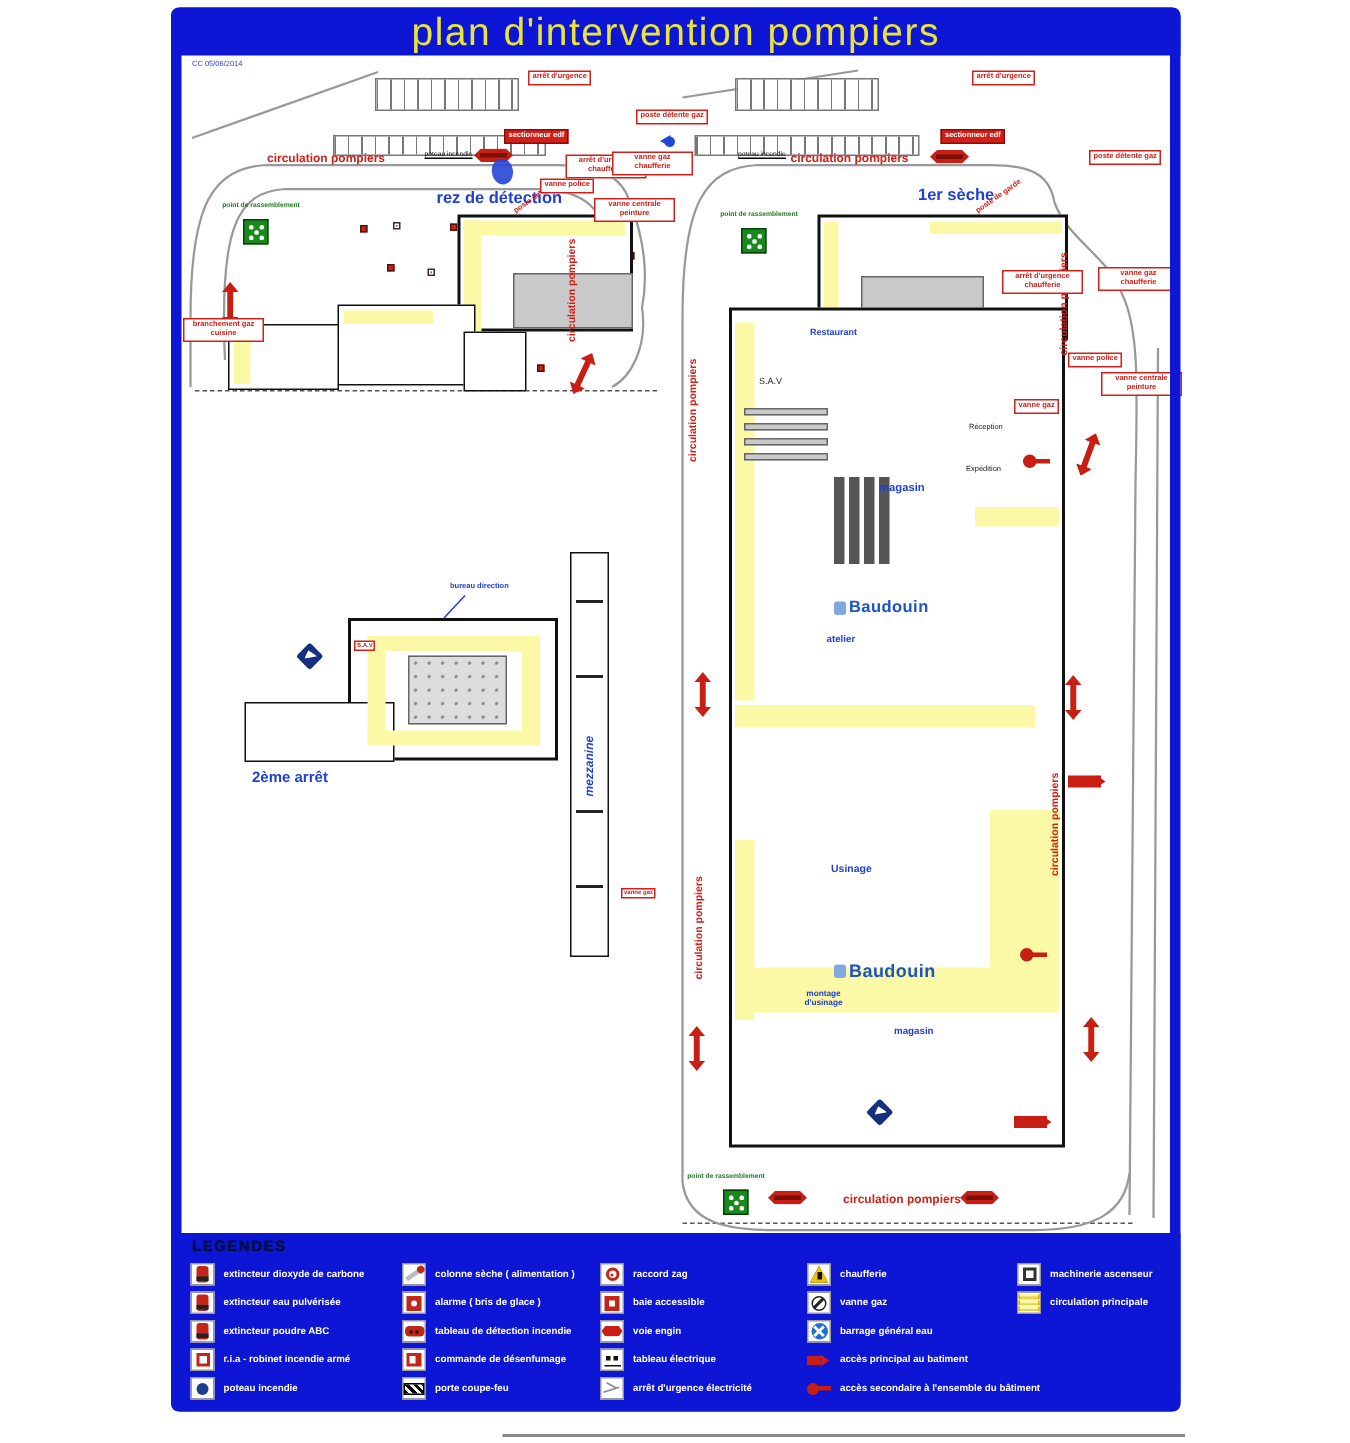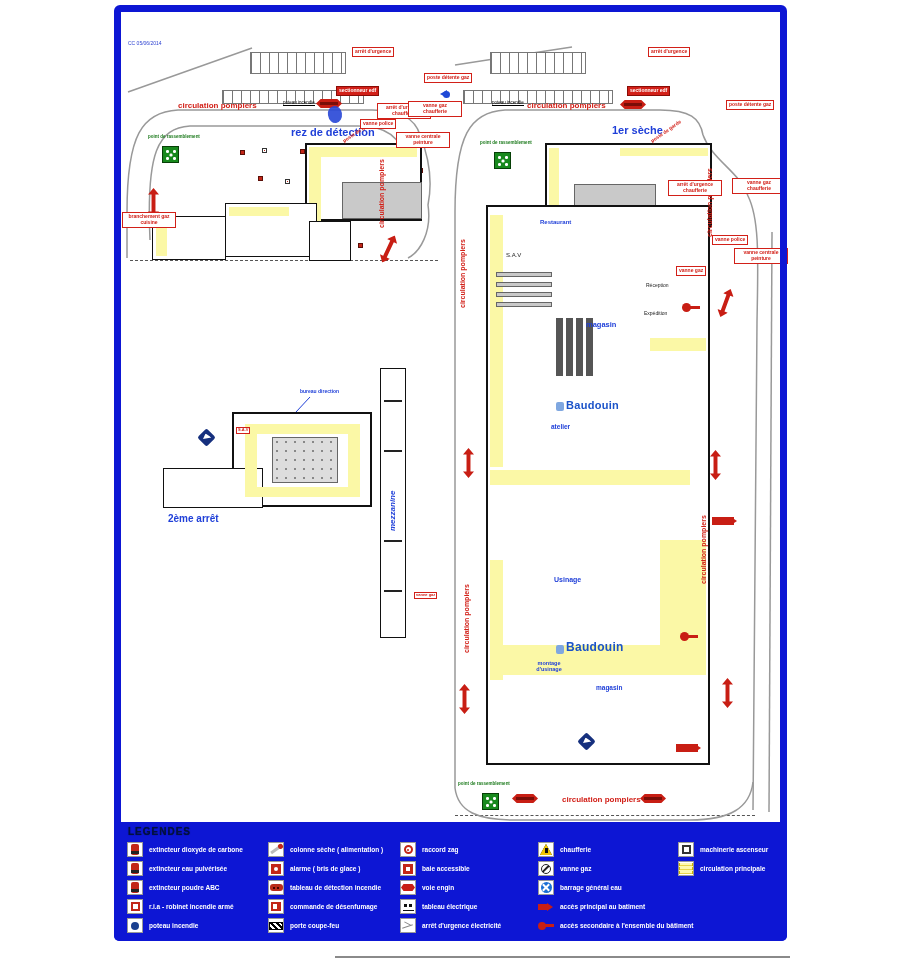--- a/index.html
+++ b/index.html
@@ -41,21 +41,21 @@
   .keyic{position:absolute;width:18px;height:9px;}
   .keyic::before{content:"";position:absolute;left:0;top:0;width:9px;height:9px;border-radius:50%;background:#c81e14;}
   .keyic::after{content:"";position:absolute;left:8px;top:3px;width:10px;height:3px;background:#c81e14;}
   .assembly{position:absolute;width:17px;height:17px;background:#18891d;border:1px solid #063f06;box-sizing:border-box;}
   .assembly::after{content:"";position:absolute;left:3px;top:3px;width:2.5px;height:2.5px;border-radius:50%;background:#fff;
      box-shadow:7px 0 #fff,0 7px #fff,7px 7px #fff,3.5px 3.5px #fff;}
   .rtag{position:absolute;border:1px solid #d22018;color:#d22018;background:#fff;font-size:5px;line-height:1.15;
         text-align:center;padding:1px 2px;font-weight:bold;max-width:48px;z-index:4;}
   .rtag.fill{background:#d22018;color:#fff;border-color:#8a0c06;}
   .rrot{position:absolute;color:#d22018;font-size:5px;font-weight:bold;transform:rotate(-35deg);white-space:nowrap;z-index:4;}
-  .baud{position:absolute;color:#1b53c9;font-weight:bold;letter-spacing:.3px;display:flex;align-items:flex-end;gap:2px;}
+  .baud{position:absolute;color:#1b53c9;font-weight:bold;letter-spacing:.3px;display:flex;align-items:center;gap:2px;}
   .bglyphb{display:inline-block;width:8px;height:9px;background:#7fa7e0;border-radius:2px;}
   .dlogo{position:absolute;width:13px;height:13px;background:#16307e;transform:rotate(45deg);border-radius:2px;}
   .dlogo::after{content:"";position:absolute;left:3px;top:3px;width:7px;height:7px;background:#fff;
      clip-path:polygon(0 20%,100% 0,30% 100%);}
   .bluepin{position:absolute;width:14px;height:17px;background:#2746d6;border-radius:55% 55% 60% 60%;transform:rotate(-8deg);opacity:.9;}
   .barrage{position:absolute;width:14px;height:9px;}
   .barrage::before{content:"";position:absolute;right:0;top:1px;width:7px;height:7px;border-radius:50%;background:#1f49d6;}
   .barrage::after{content:"";position:absolute;left:0;top:0;border:4.5px solid transparent;border-right:7px solid #1f49d6;}
   
   .ltitle{position:absolute;left:14px;top:4px;color:#021040;font-size:10px;font-weight:bold;letter-spacing:1px;
@@ -121,20 +121,23 @@
       <path d="M455,212 C455,135 470,112 505,110 L660,110 C690,110 700,118 703,135"></path>
       <path d="M455,65 L572,47"></path>
       <path d="M703,135 C712,160 740,172 748,196 C760,220 758,262 757,322 L753,810"></path>
       <path d="M772,232 L769,812"></path>
       <path d="M455,212 L455,788"></path>
       <path d="M455,788 C458,812 478,820 515,820 L690,820 C730,820 750,808 753,782"></path>
       <path d="M310,397 L296,412" stroke="#1f3fd8" stroke-width="1"></path>
     </g>
   </svg>
 
+  <div class="titlebar">
+    <span>plan d'intervention pompiers</span>
+  </div>
   <div class="frame"></div>
   <div class="abs docref" style="left:128px;top:40px;">CC 05/06/2014</div>
 
   <div class="park z2" style="left:250px;top:52px;width:96px;height:22px;"></div>
   <div class="park z2" style="left:222px;top:90px;width:142px;height:14px;"></div>
   <div class="abs t-red z3" style="left:178px;top:101px;font-size:8px;">circulation pompiers</div>
   <div class="abs t-tiny z3" style="left:283px;top:100px;border-bottom:.5px solid #000;">poteau incendie</div>
   <div class="loz z3" style="left:316px;top:99px;"></div>
   <div class="abs t-blue z3" style="left:291px;top:126px;font-size:11px;">rez de détection</div>
   <div class="abs t-green z3" style="left:148px;top:134px;font-size:4.5px;width:52px;text-align:center;">point de rassemblement</div>

